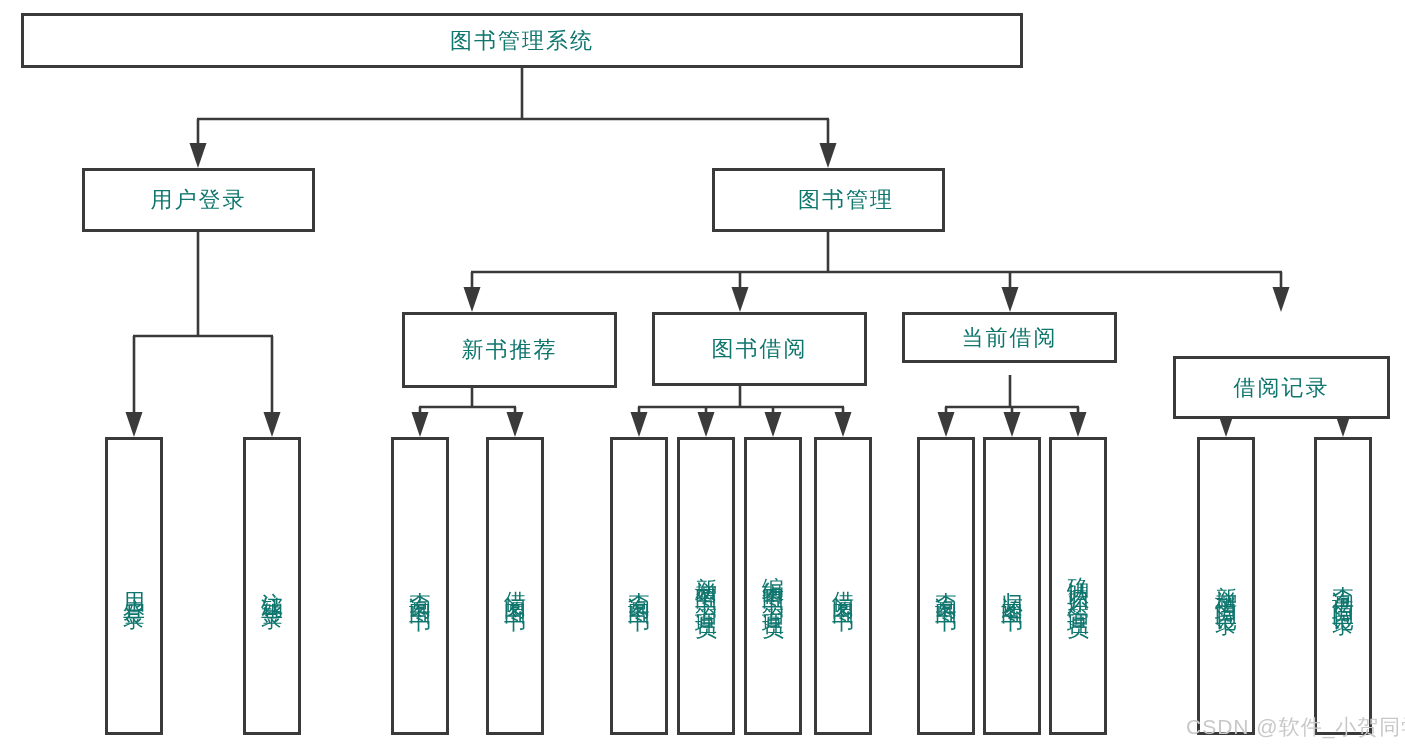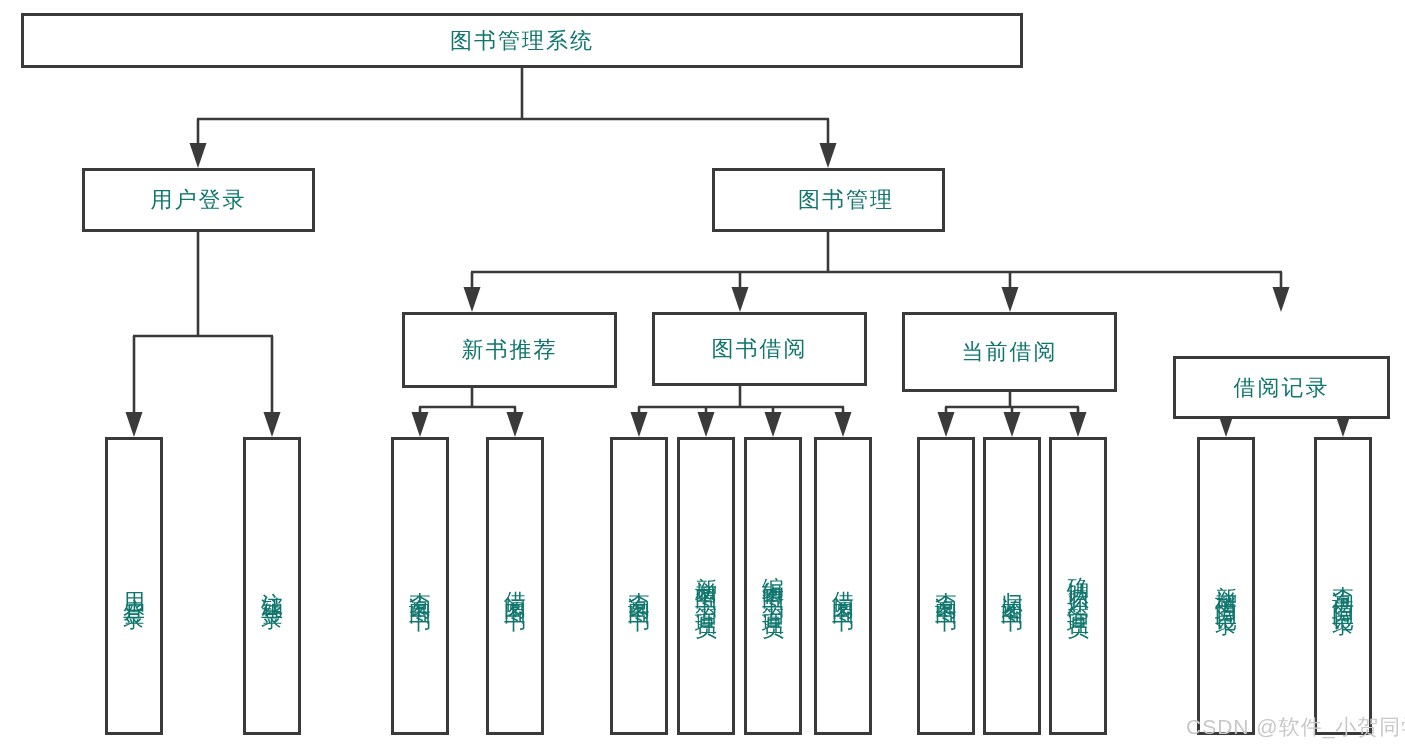--- a/index.html
+++ b/index.html
@@ -120,21 +120,21 @@
     <polygon points="1334.5,412 1351.5,412 1343,437" stroke="none"></polygon>
   </svg>
 
   <div class="box" style="left:21px; top:13px; width:1002px; height:55px;">图书管理系统</div>
 
   <div class="box" style="left:82px; top:168px; width:233px; height:64px;">用户登录</div>
   <div class="box" style="left:712px; top:168px; width:233px; height:64px;padding-left:35px;">图书管理</div>
 
   <div class="box" style="left:372px; top:312px; width:215px; height:76px;margin-left:30px;">新书推荐</div>
   <div class="box" style="left:652px; top:312px; width:215px; height:74px;font-family:Liberation Mono, monospace;">图书借阅</div>
-  <div class="box" style="left:902px; top:312px; width:215px; height:80px;">当前借阅</div>
+  <div class="box" style="left:902px; top:312px; width:215px; height:51px;">当前借阅</div>
   <div class="box" style="left:1173px; top:312px; width:217px; height:63px;margin-top:44px;">借阅记录</div>
 
   <div class="box vbox" style="left:105px; top:437px; width:58px; height:298px;">用户登录</div>
   <div class="box vbox" style="left:243px; top:437px; width:58px; height:298px;">注销登录</div>
 
   <div class="box vbox" style="left:391px; top:437px; width:58px; height:298px;">查询图书</div>
   <div class="box vbox" style="left:486px; top:437px; width:58px; height:298px;">借阅图书</div>
 
   <div class="box vbox" style="left:610px; top:437px; width:58px; height:298px;">查询图书</div>
   <div class="box vbox" style="left:677px; top:437px; width:58px; height:298px;">新增图书（管理员）</div>

